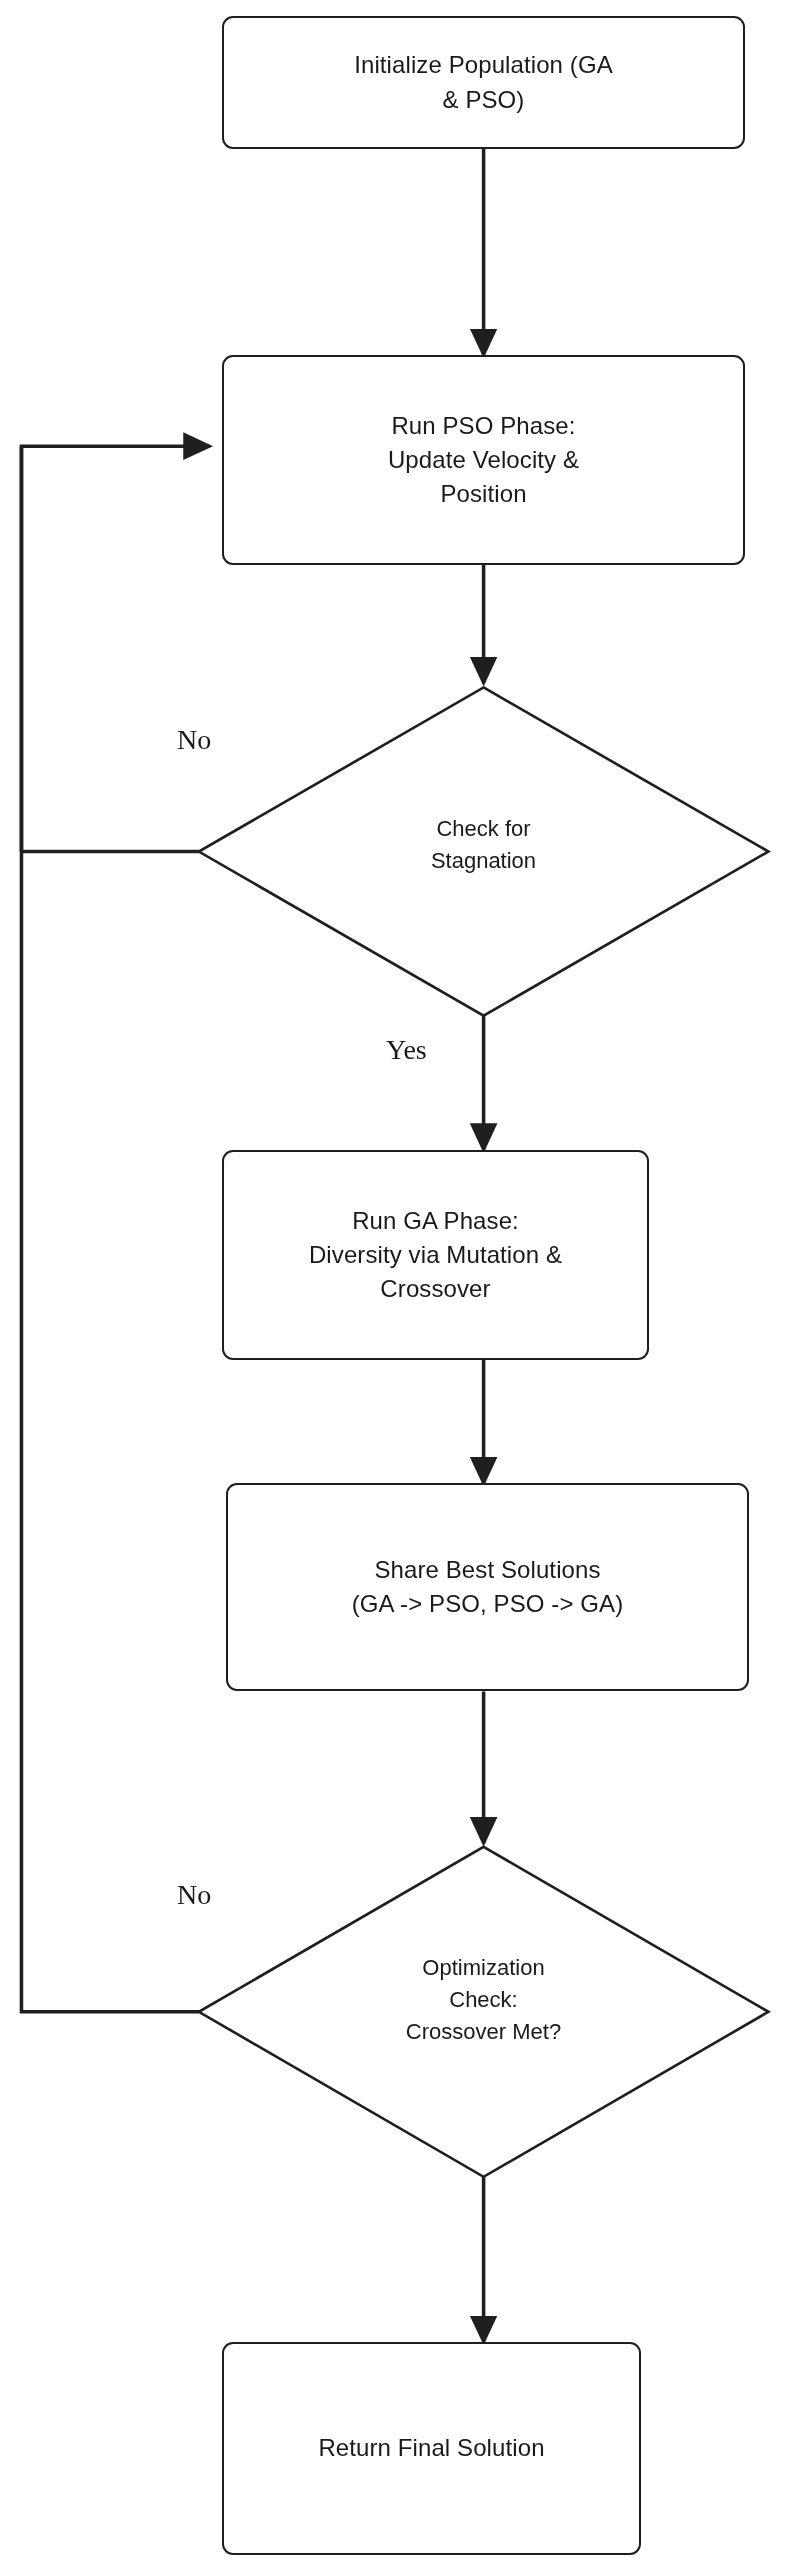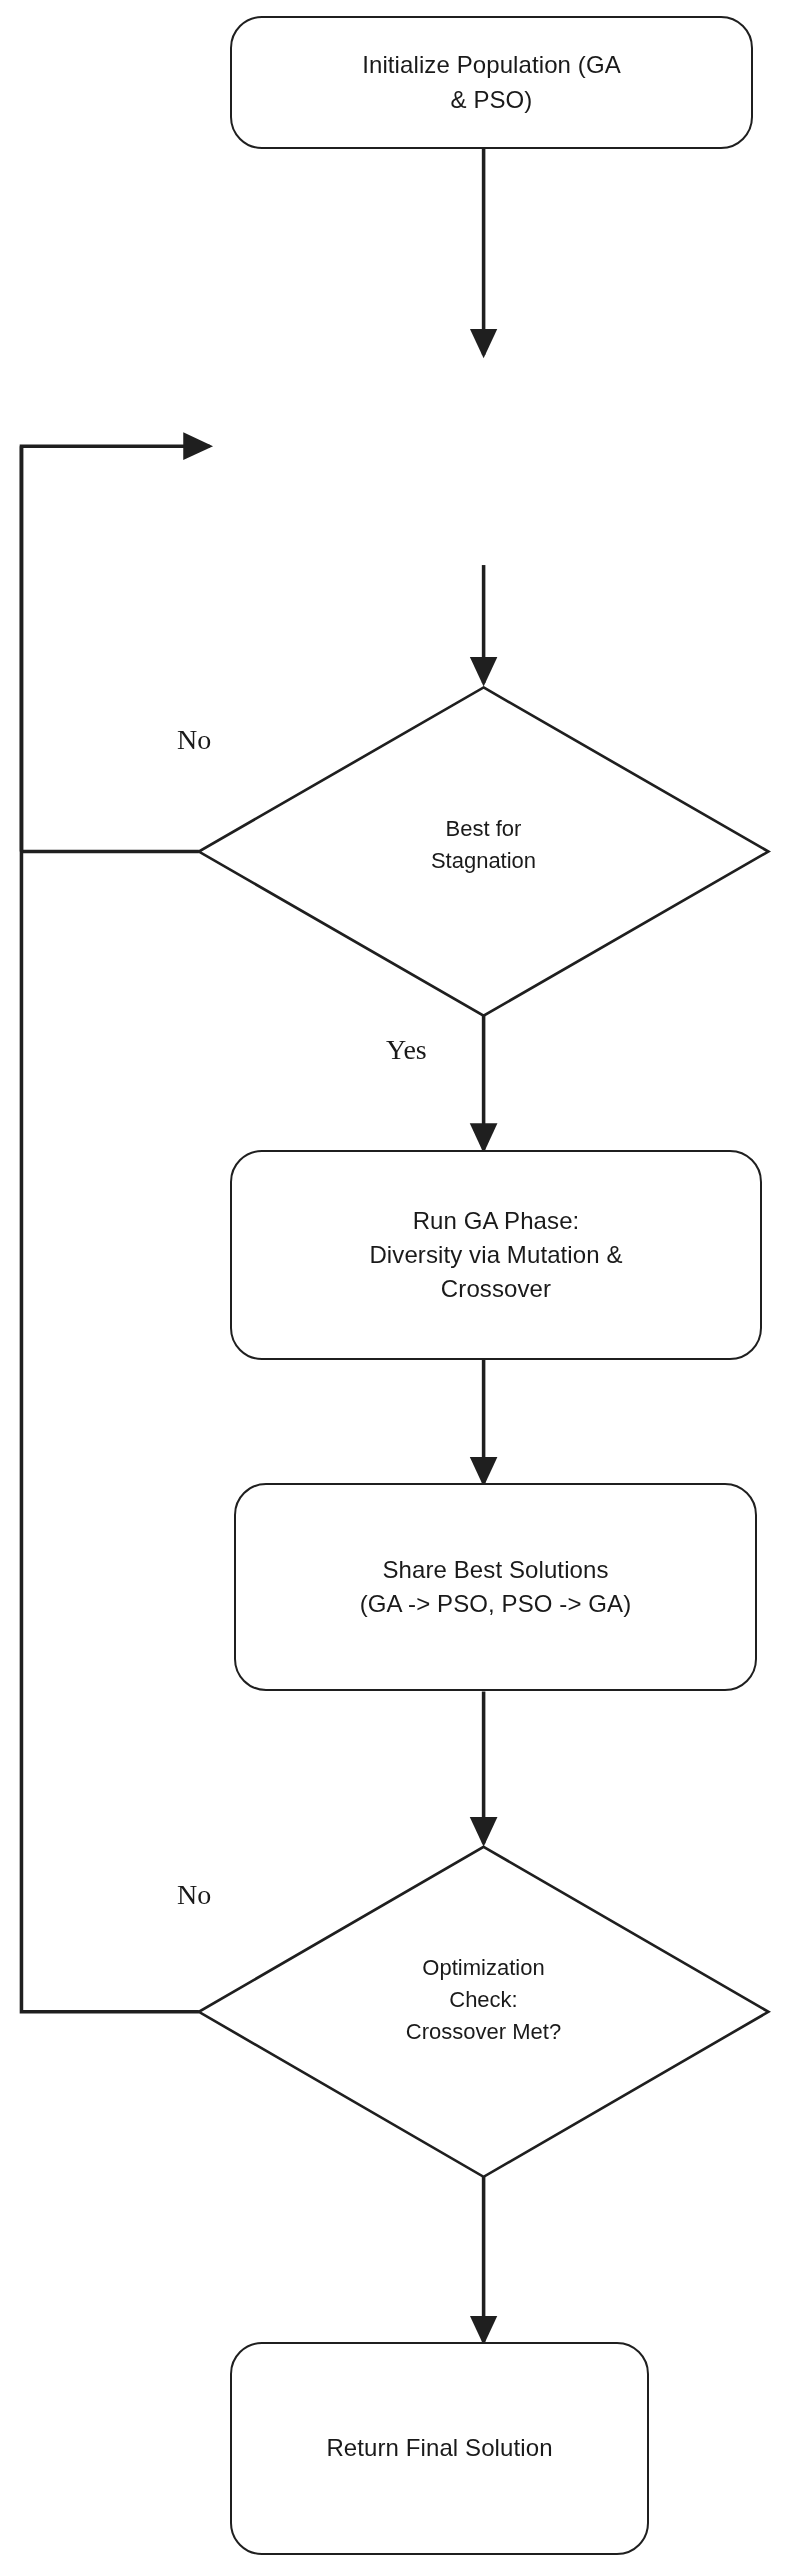--- a/index.html
+++ b/index.html
@@ -19,29 +19,28 @@
     position:absolute;
     top:0; left:0;
     width:804px;
     height:2576px;
     display:block;
   }
   .node-box{
     position:absolute;
     box-sizing:border-box;
     border:2.7px solid #1f1f1f;
-    border-radius:32px;
+    border-radius:11px;
     background:#ffffff;
     display:flex;
     align-items:center;
     justify-content:center;
     text-align:center;
     padding:22px 16px;
     z-index:3;
-    margin-left:8px;
   }
   .node-label{
     font-size:24px;
     line-height:1.42;
     letter-spacing:0.1px;
     color:#1a1a1a;
     white-space:pre-line;
     font-weight:400;
   }
   .diamond-label{
@@ -96,25 +95,30 @@
     <path d="M224,2268 L24,2268 L24,503 L236,503" fill="none" stroke="#1f1f1f" stroke-width="4" stroke-linejoin="miter" stroke-linecap="butt" marker-end="url(#arrowhead)"></path>
 
     <line x1="24" y1="960" x2="24" y2="503" stroke="#1f1f1f" stroke-width="4"></line>
   </svg>
 
   <div class="node-box" style="left:222px; top:16px; width:523px; height:133px;">
     <span class="node-label">Initialize Population (GA
 &amp; PSO)</span>
   </div>
 
+  <div class="node-box" style="left:222px; top:355px; width:523px; height:210px;">
+    <span class="node-label">Run PSO Phase:
+Update Velocity &amp;
+Position</span>
+  </div>
 
-  <div class="diamond-label" style="left:355px; top:813px; width:257px;">Best for
+  <div class="diamond-label" style="left:355px; top:813px; width:257px;">Check for
 Stagnation</div>
 
-  <div class="node-box" style="left:222px; top:1150px; width:532px; height:210px;">
+  <div class="node-box" style="left:222px; top:1150px; width:427px; height:210px;">
     <span class="node-label">Run GA Phase:
 Diversity via Mutation &amp;
 Crossover</span>
   </div>
 
   <div class="node-box" style="left:226px; top:1483px; width:523px; height:208px;">
     <span class="node-label">Share Best Solutions
 (GA -&gt; PSO, PSO -&gt; GA)</span>
   </div>
 

